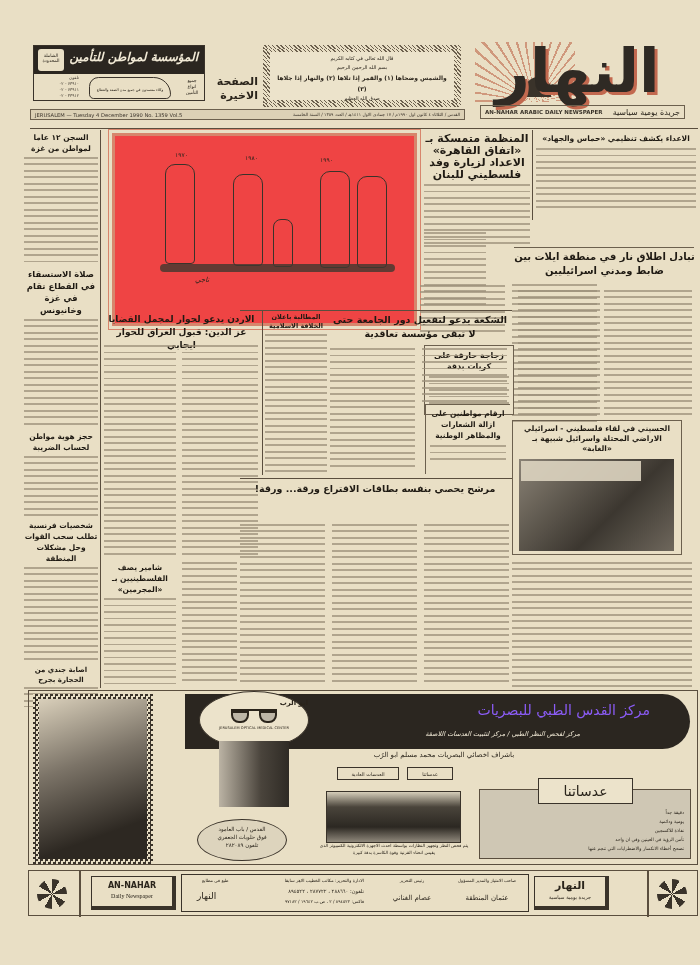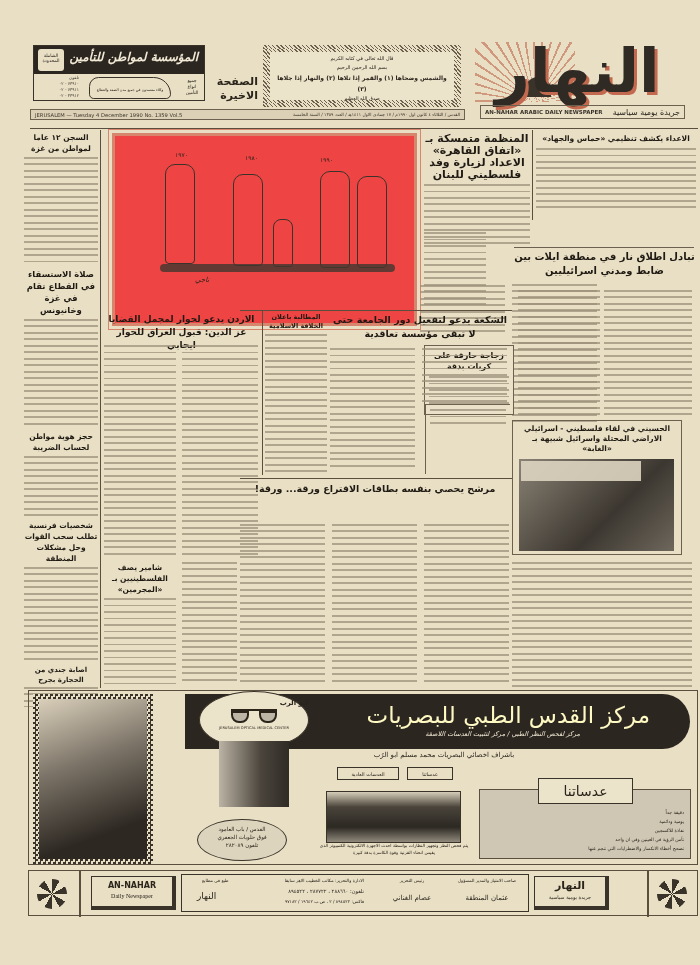--- a/index.html
+++ b/index.html
@@ -126,20 +126,21 @@
 </div>
 <div class="lines abs" style="left:512px;top:562px;width:180px;height:125px"></div>
 
 <div class="rule" style="left:240px;top:310px;width:272px;height:1px"></div>
 <div class="abs" style="left:330px;top:313px;width:180px;height:160px">
   <div class="hl" style="font-size:9.5px;line-height:14px">الشكعة يدعو لتفعيل دور الجامعة حتى لا تبقى مؤسسة تعاقدية</div>
   <div class="lines abs" style="left:0;top:35px;width:85px;height:120px"></div>
   <div class="lines abs" style="left:92px;top:35px;width:85px;height:55px"></div>
 </div>
 <div class="box" style="left:425px;top:404px;width:85px;height:70px;border-width:1px 0 0 1px">
+  <div class="hl" style="font-size:7.5px;line-height:11px;margin-top:3px">ارقام مواطنين على ازالة الشعارات والمظاهر الوطنية</div>
   <div class="lines" style="height:18px;margin:4px 4px 0"></div>
 </div>
 
 <div class="abs" style="left:265px;top:313px;width:62px;height:165px">
   <div class="hl" style="font-size:6.5px;line-height:9px">المطالبة باعلان الخلافة الاسلامية</div>
   <div class="lines" style="height:140px;margin-top:3px"></div>
 </div>
 <div class="rule" style="left:262px;top:310px;width:1px;height:165px"></div>
 
 <div class="abs" style="left:104px;top:313px;width:155px;height:245px">
@@ -160,21 +161,21 @@
   <div class="hl" style="font-size:7.5px;line-height:11px">شامير يصف الفلسطينيين بـ «المجرمين»</div>
   <div class="lines" style="height:90px;margin-top:3px"></div>
 </div>
 <div class="lines abs" style="left:182px;top:562px;width:55px;height:120px"></div>
 
 <div class="abs" style="left:28px;top:690px;width:670px;height:175px;border:1px solid #5a4e3e">
   <div class="abs checker" style="left:4px;top:3px;width:120px;height:170px"></div>
   <div class="abs photo" style="left:10px;top:8px;width:108px;height:160px;background:linear-gradient(160deg,#d9cfba,#7b7367 40%,#2d2822 80%)"></div>
 
   <div class="abs ad-dark" style="left:156px;top:3px;width:505px;height:55px;border-radius:0 40px 40px 0">
-    <div class="abs ar" style="right:40px;top:8px;font-size:23px;color:#fef9c3">مركز القدس الطبي للبصريات</div>
+    <div class="abs ar" style="right:40px;top:8px;font-size:14px;color:#8b5cf6">مركز القدس الطبي للبصريات</div>
     <div class="abs ar" style="right:110px;top:36px;font-size:6.5px;font-style:italic;color:#f3ebd7">مركز لفحص النظر الطبي / مركز لتثبيت العدسات اللاصقة</div>
   </div>
   <div class="abs" style="left:170px;top:0;width:110px;height:58px;border-radius:50%;background:#ece3cb;border:1px solid #3a332a;text-align:center">
     <div class="ar" style="text-align:right;font-size:7px;font-weight:bold;margin-top:7px">ابو الرب</div>
     <div style="margin:2px auto 0;width:46px;height:14px;border-top:2px solid #2a241b;display:flex;justify-content:space-between">
       <span style="width:18px;height:12px;border:2px solid #2a241b;border-radius:0 0 8px 8px;background:#bdb6a6"></span>
       <span style="width:18px;height:12px;border:2px solid #2a241b;border-radius:0 0 8px 8px;background:#bdb6a6"></span>
     </div>
     <div style="font-size:3.6px;margin-top:3px">JERUSALEM OPTICAL MEDICAL CENTER</div>
   </div>

